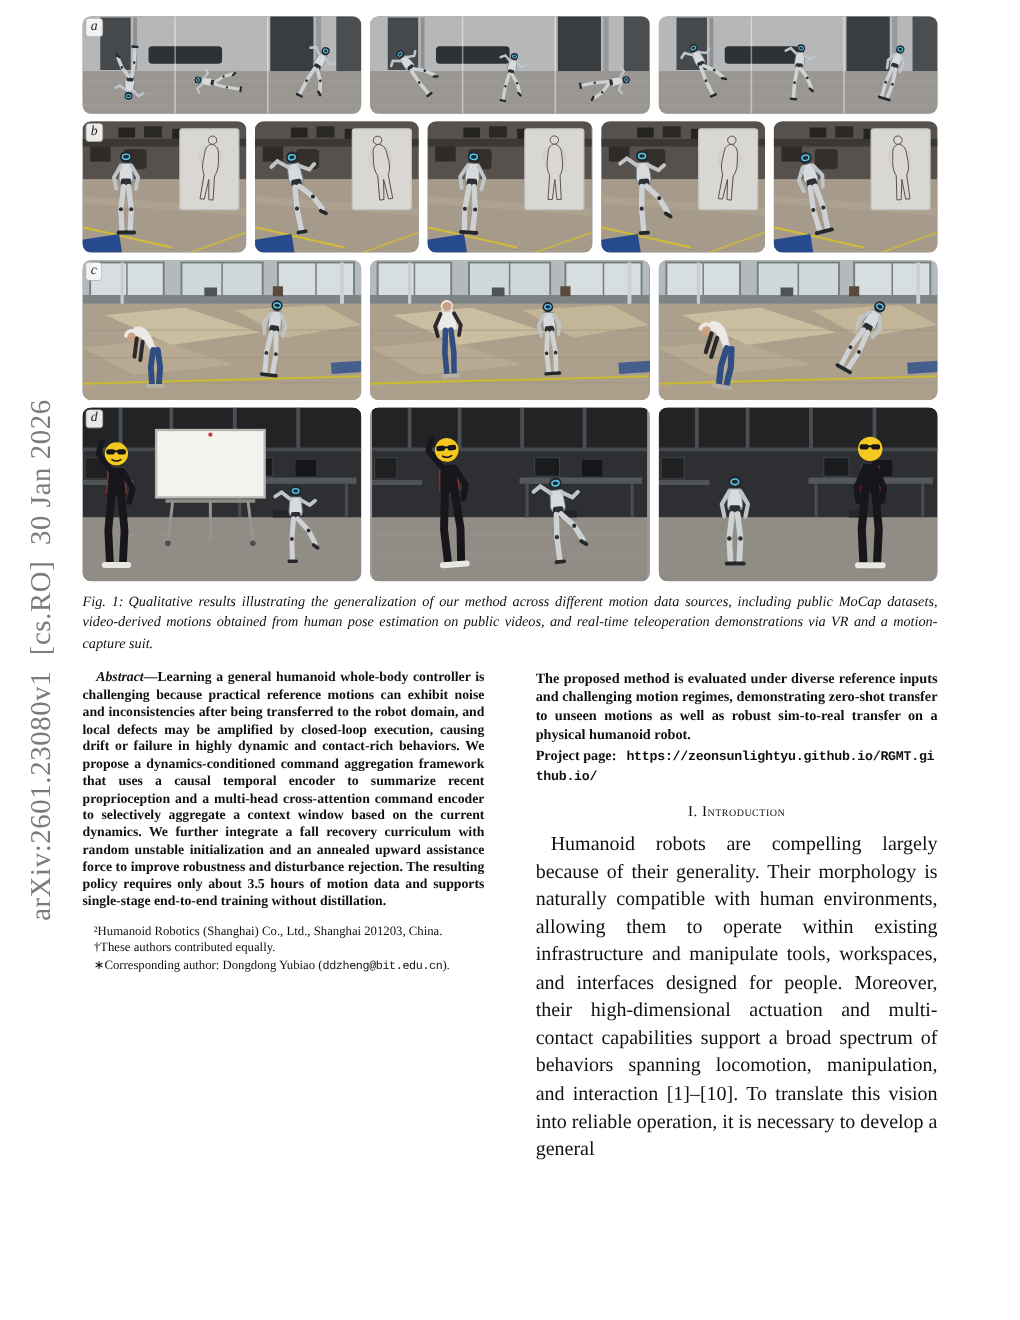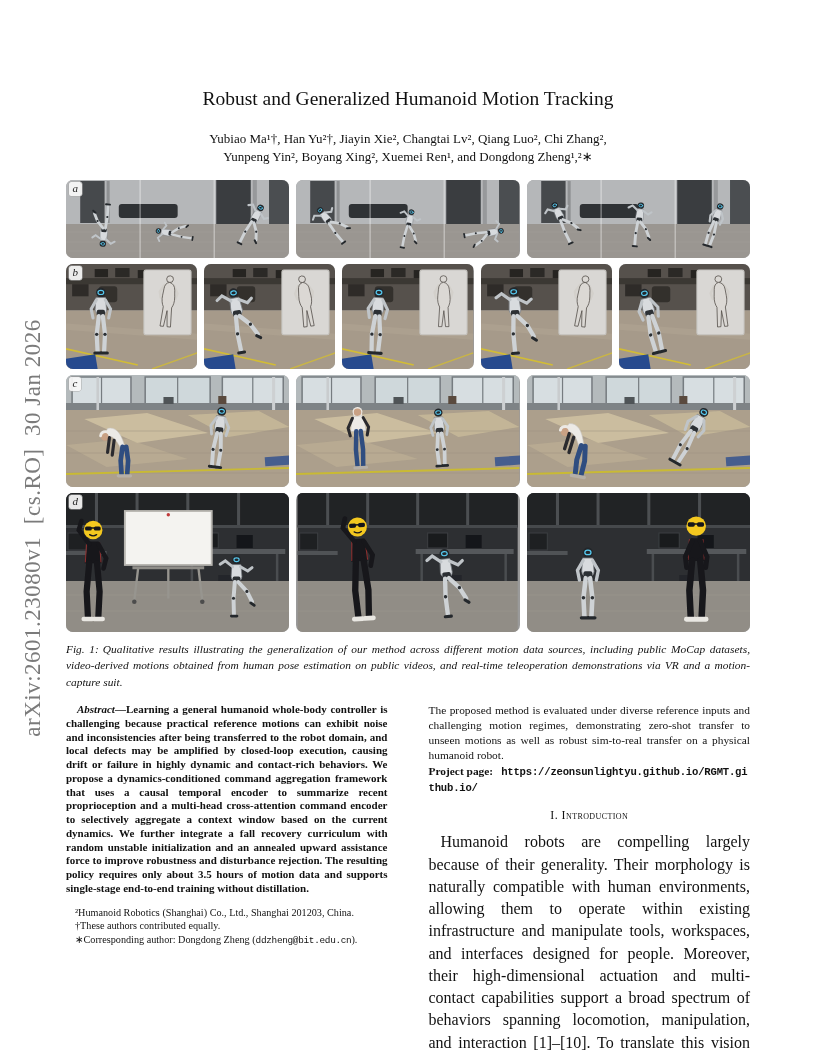--- a/index.html
+++ b/index.html
@@ -18,21 +18,21 @@
   .panel-label{position:absolute;top:2px;left:3px;background:rgba(248,248,248,.93);border-radius:2.5px;padding:0 3.5px;font-style:italic;font-size:11px;line-height:1.25;color:#222;box-shadow:0 0 0 .5px #aaa;}
   .caption{margin-top:9px;font-size:11.4px;line-height:1.44;text-align:justify;font-style:italic;}
   .caption .cl{margin-right:4px;}
   .cols{display:flex;gap:41px;margin-top:13px;}
   .col{flex:1;min-width:0;}
   .abstract{font-weight:bold;font-size:11px;line-height:1.25;text-align:justify;margin:0;text-indent:11px;}
   .abstract .lead{font-style:italic;}
   .footnotes{margin-top:11px;font-size:10.2px;line-height:1.22;}
   .footnotes p{margin:0 0 1px;text-indent:9px;}
   .mono{font-family:"Liberation Mono",monospace;font-size:9.4px;letter-spacing:-.3px;}
-  .rc-bold{font-weight:normal;font-size:11.4px;line-height:1.3;text-align:justify;margin:0;}
+  .rc-bold{font-weight:bold;font-size:11.4px;line-height:1.3;text-align:justify;margin:0;}
   .project{font-weight:bold;font-size:11.4px;line-height:1.32;margin:2px 0 0;}
   .project .pl{margin-right:8px;}
   .project .url{font-family:"Liberation Mono",monospace;font-size:10.6px;word-break:break-all;letter-spacing:-.2px;}
   .sec-head{text-align:center;font-variant:small-caps;font-weight:normal;font-size:12px;margin:12px 0 8px;letter-spacing:.4px;}
   .intro{font-size:16px;line-height:1.39;text-align:justify;text-indent:12px;margin:0;}
 </style>
 </head>
 <body>
 
 <svg width="0" height="0" style="position:absolute">
@@ -179,27 +179,20 @@
     <rect y="88" width="220" height="51" fill="#918d86"></rect>
     <path d="M0 102 h220 M0 118 h220" stroke="#9b978f" stroke-width="1" opacity=".5"></path>
     <rect x="150" y="82" width="14" height="6" fill="#23252a"></rect>
   </g>
 </defs>
 </svg>
 
 <div class="page">
   <div class="arxiv-watermark">arXiv:2601.23080v1  [cs.RO]  30 Jan 2026</div>
   <div class="content">
-    <div class="hdr">
-      <h1 class="title">Robust and Generalized Humanoid Motion Tracking</h1>
-      <div class="authors">
-        <div>Yubiao Ma¹†, Han Yu²†, Jiayin Xie², Changtai Lv², Qiang Luo², Chi Zhang²,</div>
-        <div>Yunpeng Yin², Boyang Xing², Xuemei Ren¹, and Dongdong Zheng¹,²∗</div>
-      </div>
-    </div>
 
     <div class="figure">
       <div class="figrow row-a">
         <div class="panel">
           <svg class="scene" viewBox="0 0 220 78" preserveAspectRatio="none">
             <use href="#bg-a"></use>
             <g transform="translate(38,44) rotate(185) scale(0.6)">
                 <use href="#sym-bot-dyn" x="-20" y="-40"></use>
               </g>
             <g transform="translate(108,54) rotate(-80) scale(0.52)">
@@ -394,21 +387,21 @@
     </div>
 
     <p class="caption"><span class="cl">Fig. 1:</span><span>Qualitative results illustrating the generalization of our method across different motion data sources, including public MoCap datasets, video-derived motions obtained from human pose estimation on public videos, and real-time teleoperation demonstrations via VR and a motion-capture suit.</span></p>
 
     <div class="cols">
       <div class="col">
         <p class="abstract"><span class="lead">Abstract</span><span>—Learning a general humanoid whole-body controller is challenging because practical reference motions can exhibit noise and inconsistencies after being transferred to the robot domain, and local defects may be amplified by closed-loop execution, causing drift or failure in highly dynamic and contact-rich behaviors. We propose a dynamics-conditioned command aggregation framework that uses a causal temporal encoder to summarize recent proprioception and a multi-head cross-attention command encoder to selectively aggregate a context window based on the current dynamics. We further integrate a fall recovery curriculum with random unstable initialization and an annealed upward assistance force to improve robustness and disturbance rejection. The resulting policy requires only about 3.5 hours of motion data and supports single-stage end-to-end training without distillation.</span></p>
         <div class="footnotes">
           <p>²Humanoid Robotics (Shanghai) Co., Ltd., Shanghai 201203, China.</p>
           <p>†These authors contributed equally.</p>
-          <p><span>∗Corresponding author: Dongdong Zheng (</span><span class="mono">ddzheng@bit.edu.cn</span><span>).</span></p>
+          <p><span>∗Corresponding author: Dongdong Yubiao (</span><span class="mono">ddzheng@bit.edu.cn</span><span>).</span></p>
         </div>
       </div>
       <div class="col">
         <p class="rc-bold">The proposed method is evaluated under diverse reference inputs and challenging motion regimes, demonstrating zero-shot transfer to unseen motions as well as robust sim-to-real transfer on a physical humanoid robot.</p>
         <p class="project"><span class="pl">Project page:</span><span class="url">https://zeonsunlightyu.github.io/RGMT.github.io/</span></p>
         <h2 class="sec-head">I. Introduction</h2>
         <p class="intro">Humanoid robots are compelling largely because of their generality. Their morphology is naturally compatible with human environments, allowing them to operate within existing infrastructure and manipulate tools, workspaces, and interfaces designed for people. Moreover, their high-dimensional actuation and multi-contact capabilities support a broad spectrum of behaviors spanning locomotion, manipulation, and interaction [1]–[10]. To translate this vision into reliable operation, it is necessary to develop a general</p>
       </div>
     </div>
   </div>

